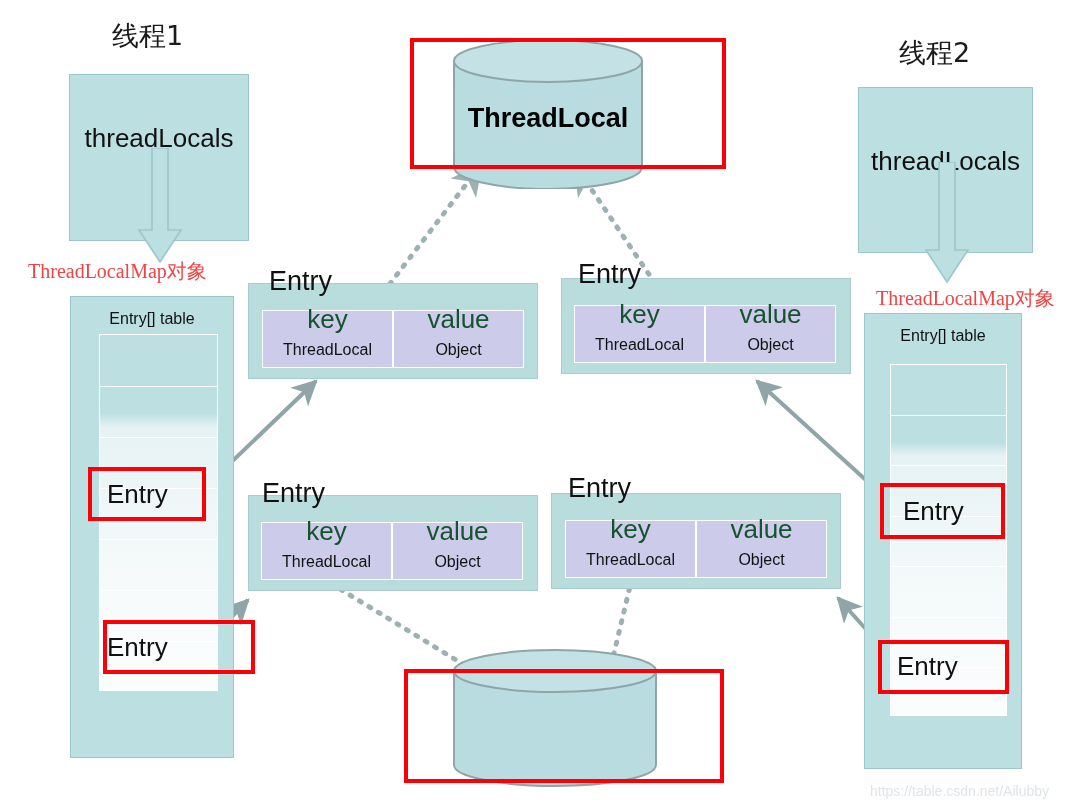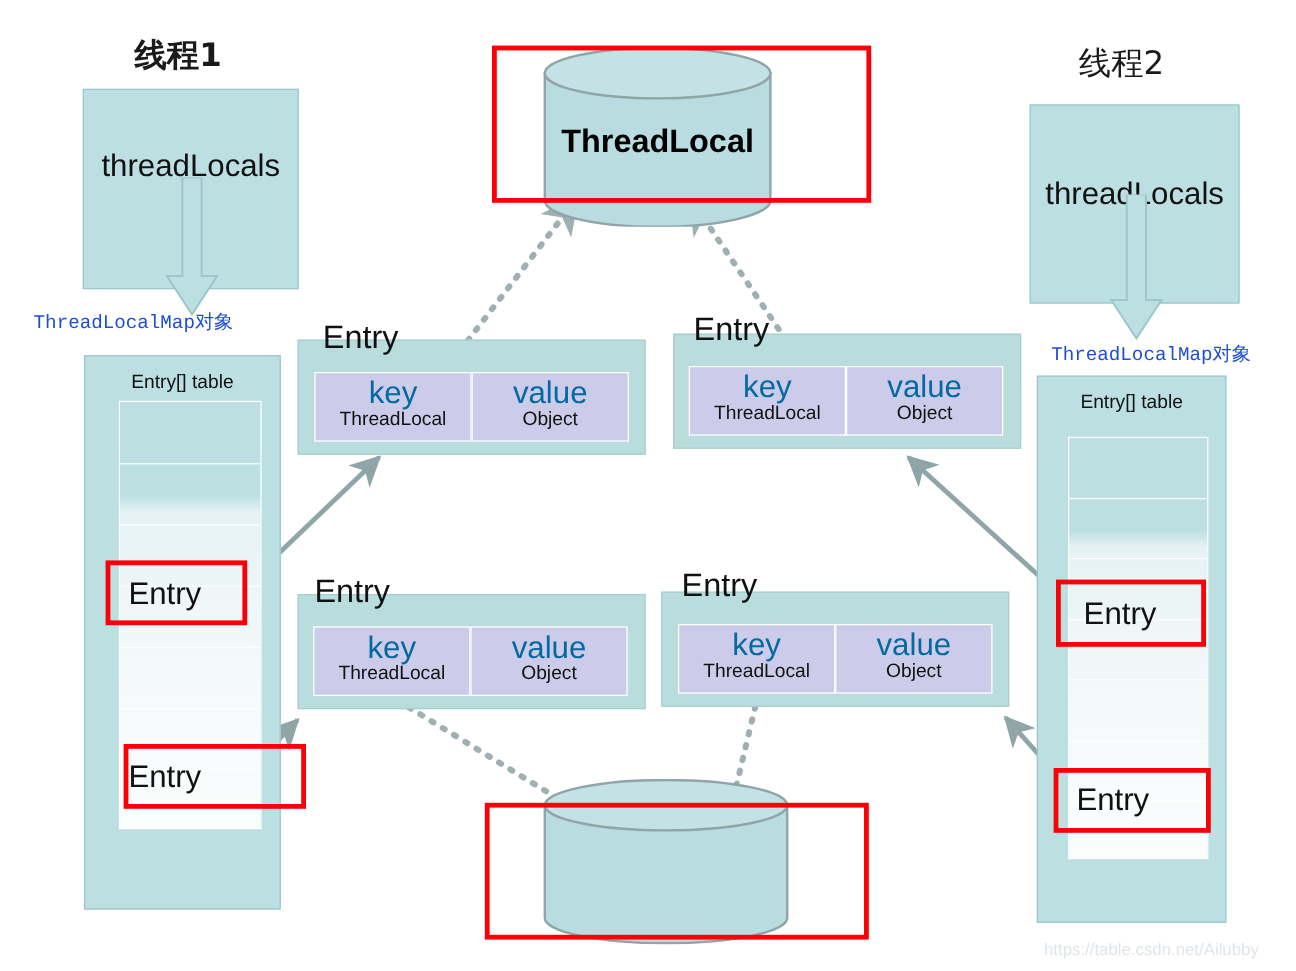--- a/index.html
+++ b/index.html
@@ -44,24 +44,24 @@
     font-size: 26px;
     color: #111;
     white-space: nowrap;
   }
 
   
   .down-arrow svg { display: block; }
 
   
   .map-caption {
-    font-size: 16px;
-    color: #1d4ed8;
-    white-space: nowrap;
-    font-family: Liberation Mono, monospace;
+    font-size: 20px;
+    color: #ef4444;
+    white-space: nowrap;
+    font-family: Liberation Serif, serif;
   }
 
   
   .entry-table {
     background: #bcdfe2;
     border: 1px solid #9cc6cb;
     box-sizing: border-box;
   }
   .entry-table-label {
     position: absolute;
@@ -127,23 +127,22 @@
     background: #ccccea;
     border: 1px solid #ffffff;
     box-sizing: border-box;
     position: relative;
   }
   .kv-head {
     position: absolute;
     left: 0; right: 0;
     text-align: center;
     font-size: 26px;
-    color: #0369a1;
-    white-space: nowrap;
-    margin-top: 8px;
+    color: #14532d;
+    white-space: nowrap;
   }
   .kv-val {
     position: absolute;
     left: 0; right: 0;
     text-align: center;
     font-size: 16px;
     color: #111;
     white-space: nowrap;
   }
 
@@ -201,21 +200,21 @@
 
     <line x1="343" y1="345" x2="481" y2="165" stroke="#9fb0b2" stroke-width="5" stroke-linecap="round" stroke-dasharray="2 9" marker-end="url(#dotArrow)"></line>
 
     <line x1="692" y1="338" x2="575" y2="165" stroke="#9fb0b2" stroke-width="5" stroke-linecap="round" stroke-dasharray="2 9" marker-end="url(#dotArrow)"></line>
 
     <line x1="322" y1="578" x2="510" y2="693" stroke="#9fb0b2" stroke-width="5" stroke-linecap="round" stroke-dasharray="2 9" marker-end="url(#dotArrow)"></line>
 
     <line x1="632" y1="578" x2="604" y2="695" stroke="#9fb0b2" stroke-width="5" stroke-linecap="round" stroke-dasharray="2 9" marker-end="url(#dotArrow)"></line>
   </svg>
 
-  <div class="abs thread-title" style="left:112px; top:28px;font-weight:bold;">线程1</div>
+  <div class="abs thread-title" style="left:112px; top:18px;">线程1</div>
 
   <div class="abs tl-box" style="left:69px; top:74px; width:180px; height:167px;">
     <div class="tl-box-label" style="top:48px;">threadLocals</div>
   </div>
 
   <div class="abs down-arrow" style="left:135px; top:148px;">
     <svg width="50" height="118" viewBox="0 0 50 118" xmlns="http://www.w3.org/2000/svg">
       <path d="M17,0 L33,0 L33,82 L46,82 L25,114 L4,82 L17,82 Z" fill="#bcdfe2" stroke="#9cc6cb" stroke-width="1.6"></path>
     </svg>
   </div>

